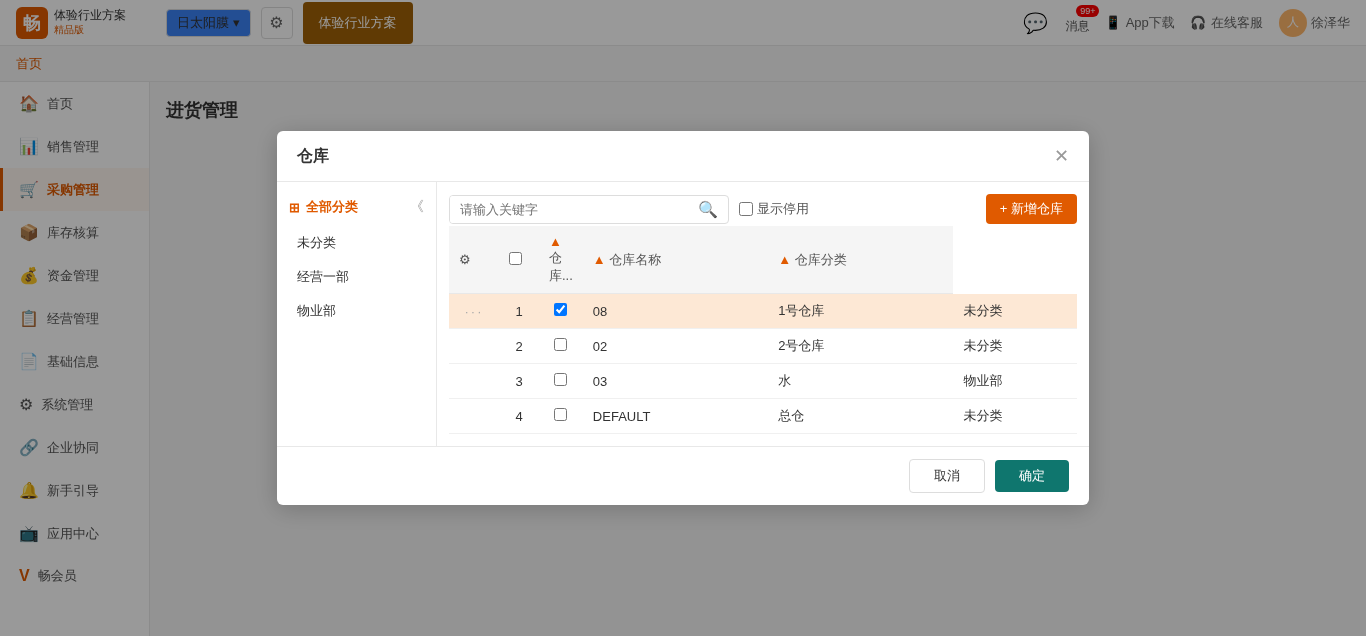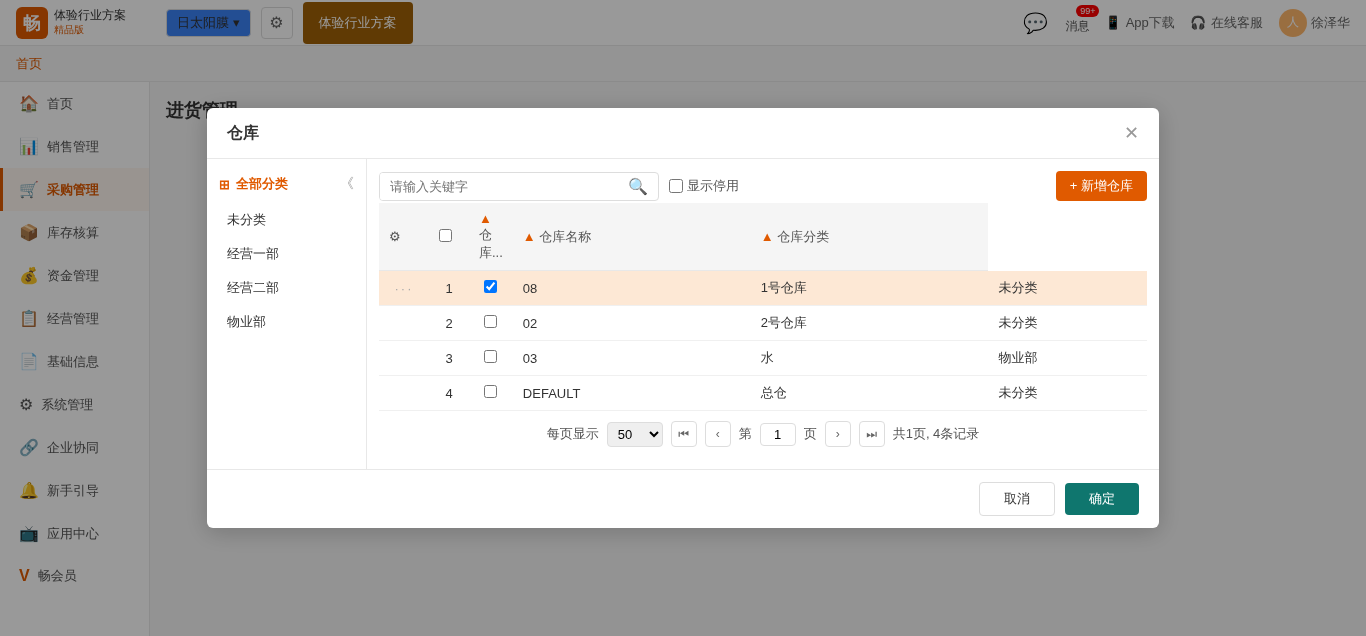--- a/index.html
+++ b/index.html
@@ -94,21 +94,21 @@
     
     .overlay {
       position: fixed; top: 0; left: 0; right: 0; bottom: 0;
       background: rgba(0,0,0,0.4); z-index: 200;
       display: flex; align-items: center; justify-content: center;
     }
 
     
     .modal {
       background: #fff; border-radius: 6px;
-      width: 952px; max-height: 580px;
+      width: 812px; max-height: 580px;
       box-shadow: 0 4px 24px rgba(0,0,0,0.2);
       display: flex; flex-direction: column;
     }
     .modal-header {
       display: flex; align-items: center; justify-content: space-between;
       padding: 14px 20px; border-bottom: 1px solid #e8e8e8;
     }
     .modal-title { font-size: 16px; font-weight: bold; color: #333; }
     .modal-close { cursor: pointer; color: #999; font-size: 18px; }
 
@@ -329,23 +329,20 @@
             <span>⊞</span>
             <span>全部分类</span>
           </div>
           <span class="collapse-btn">《</span>
         </div>
         <div class="category-item">
           <span>未分类</span>
         </div>
         <div class="category-item">
           <span>经营一部</span>
-        </div>
-        <div class="category-item">
-          <span>经营二部</span>
         </div>
         <div class="category-item">
           <span>物业部</span>
         </div>
       </div>
 
       <div class="table-panel">
 
         <div class="table-toolbar">
           <div class="search-input-wrap">
@@ -413,35 +410,20 @@
                   <td class="col-num">4</td>
                   <td class="col-check" style="text-align: center;"><input type="checkbox" style=""></td>
                   <td>DEFAULT</td>
                   <td>总仓</td>
                   <td>未分类</td>
                 </tr>
               </tbody>
           </table>
         </div>
 
-        <div class="pagination-bar">
-          <span class="page-per-label">每页显示</span>
-          <select class="page-select">
-            <option value="50">50</option>
-            <option value="100">100</option>
-          </select>
-          <div class="page-nav-btn">⏮</div>
-          <div class="page-nav-btn">‹</div>
-          <span>第</span>
-          <input class="page-input" type="text" value="1" style="">
-          <span>页</span>
-          <div class="page-nav-btn">›</div>
-          <div class="page-nav-btn">⏭</div>
-          <span class="page-total">共1页, 4条记录</span>
-        </div>
       </div>
     </div>
 
     <div class="modal-footer">
       <button class="cancel-btn">取消</button>
       <button class="confirm-btn">确定</button>
     </div>
   </div>
 </div>
 

